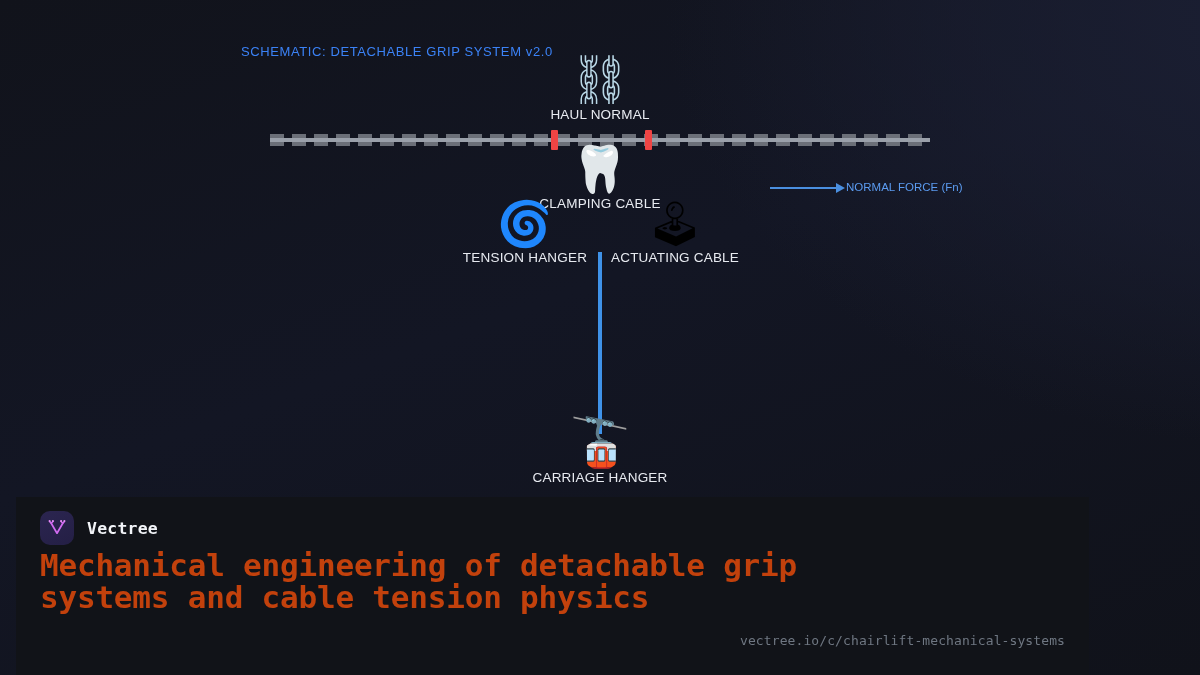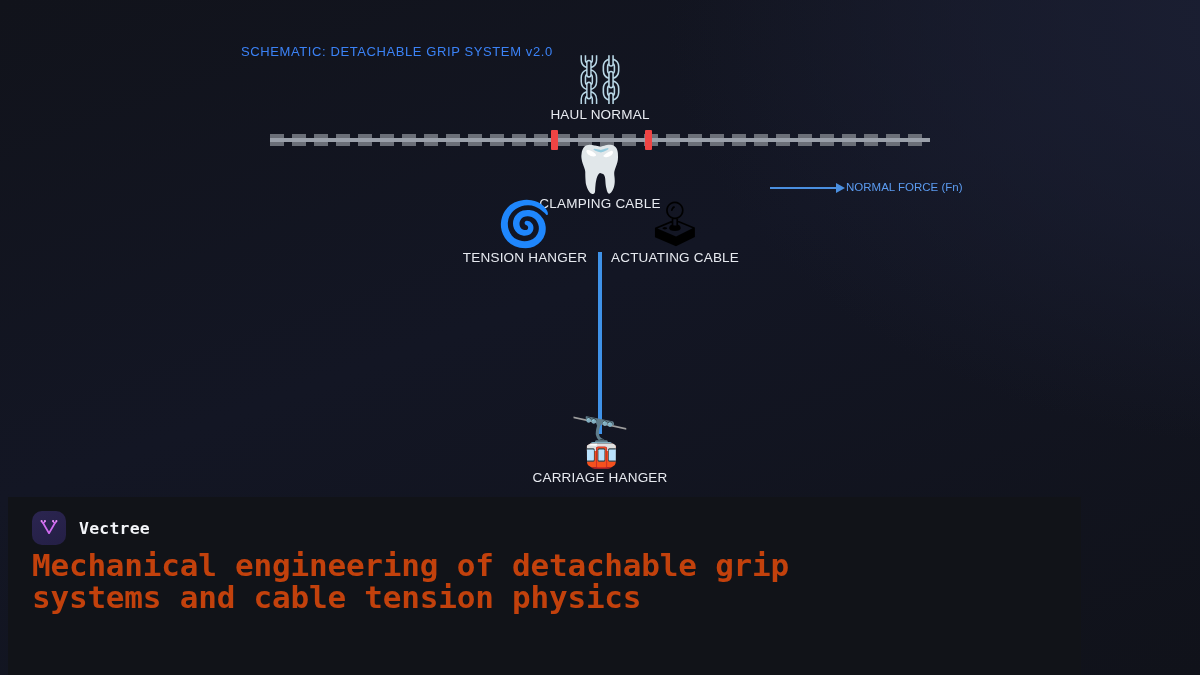--- a/index.html
+++ b/index.html
@@ -169,21 +169,21 @@
     font-family: "Liberation Sans", sans-serif;
     font-size: 11.5px;
     color: #5b9bf0;
     white-space: nowrap;
     text-align: right;
   }
 
   
   #footer {
     position: absolute;
-    left: 8px;
+    left: 16px;
     top: 497px;
     width: 1060px;
     height: 178px;
     background: #111318;
     padding-left: 13px;
   }
 
   .brand-row {
     position: absolute;
     left: 24px;
@@ -295,16 +295,17 @@
           <circle cx="5.9" cy="3.1" r="1.05" fill="#e58cf7"></circle>
           <circle cx="14.1" cy="3.1" r="1.05" fill="#e58cf7"></circle>
           <circle cx="17.4" cy="3.1" r="1.05" fill="#e58cf7"></circle>
         </svg>
       </div>
       <div class="brand-name">Vectree</div>
     </div>
 
     <div class="headline">Mechanical engineering of detachable grip systems and cable tension physics</div>
 
+    <div class="footer-url">vectree.io/c/chairlift-mechanical-systems</div>
 
   </div>
 
 </div>
 
 </body></html>

